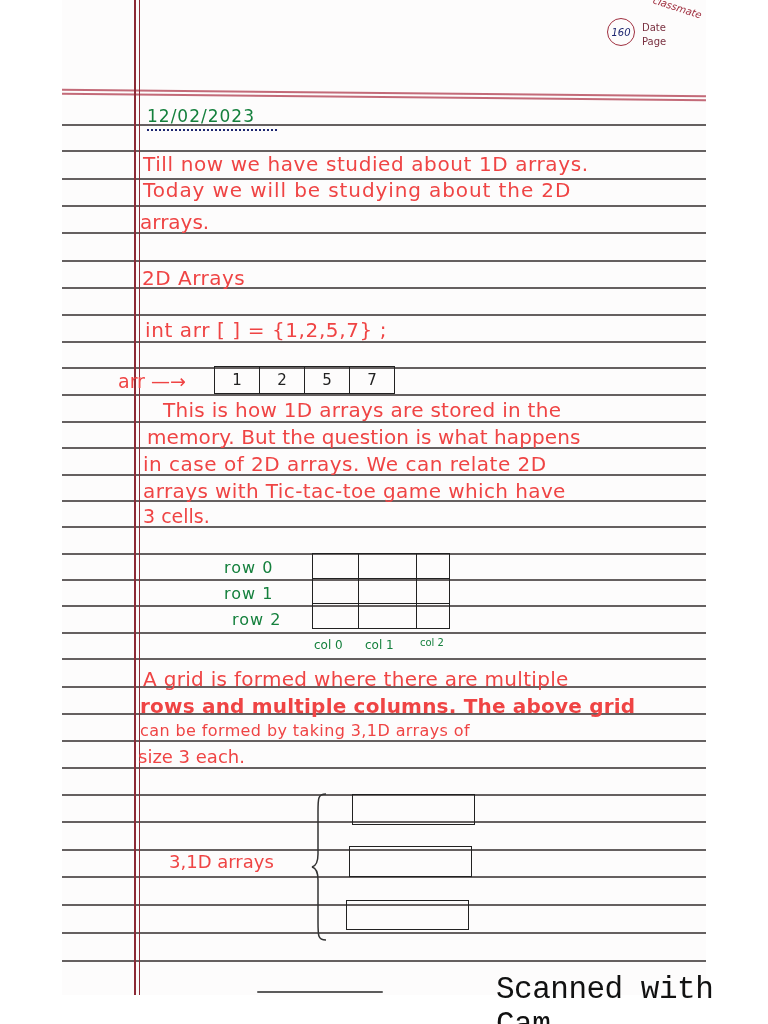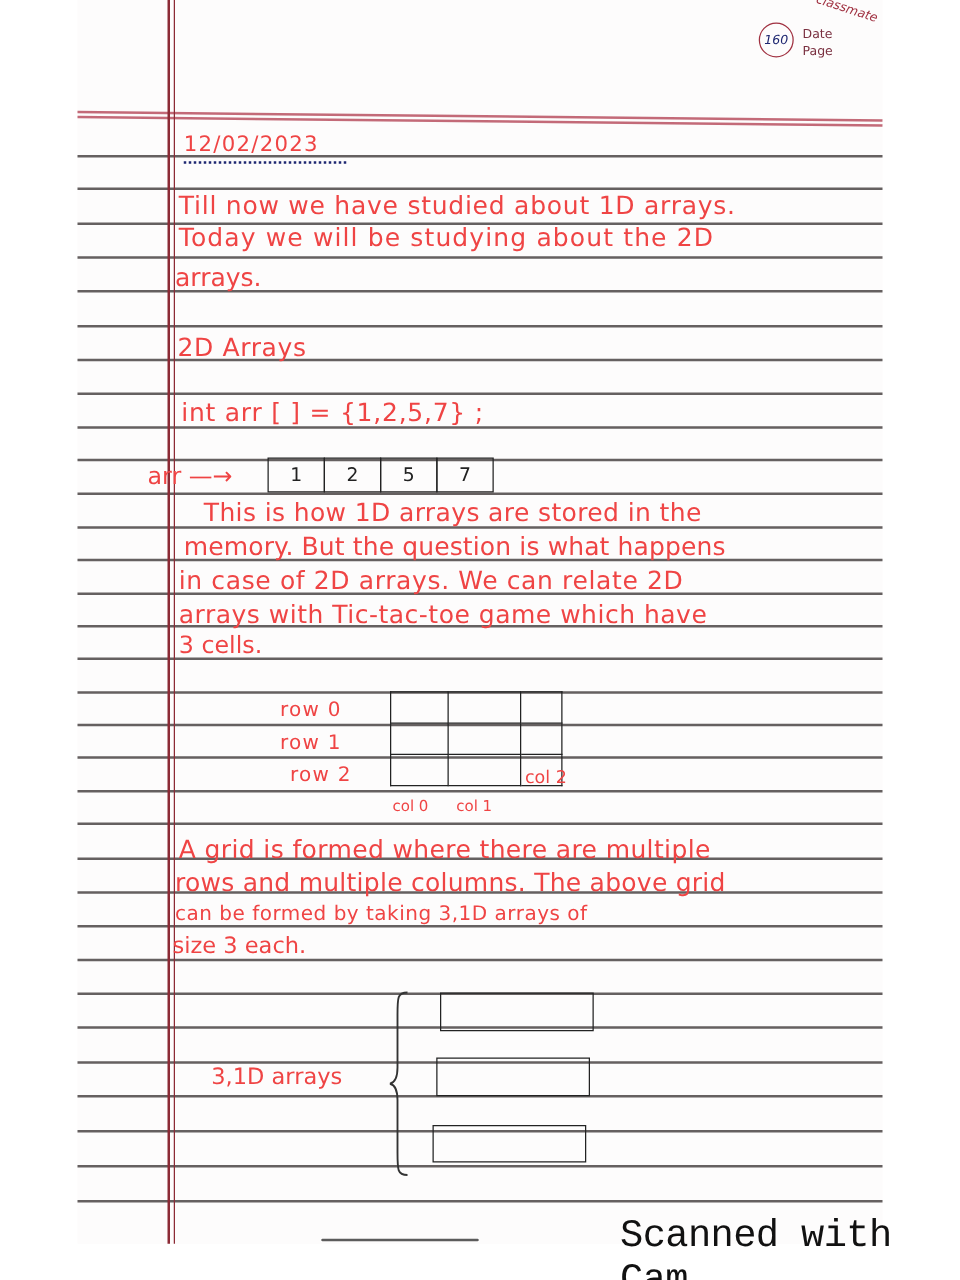--- a/index.html
+++ b/index.html
@@ -18,21 +18,21 @@
     }
     .rule.red { background: #b85060; height: 1.5px; }
     .margin-line {
       position: absolute; top: 0; height: 995px; width: 1.6px; background: #8c2a35;
     }
     .ink {
       position: absolute; color: #ef4444;
       font-family: "DejaVu Sans", sans-serif;
       white-space: nowrap;
     }
-    .ink-black { color: #ef4444; }
+    .ink-black { color: #15803d; }
     .title-underline {
       position: absolute; height: 3px;
       border-bottom: 2px dotted #1d2670;
     }
     .cell-box {
       position: absolute; border: 1.5px solid #222;
       background: transparent;
       display: flex; align-items: center; justify-content: center;
       color: #222; font-size: 15px;
     }
@@ -171,26 +171,26 @@
     </tr>
     <tr>
       <td></td>
       <td></td>
       <td></td>
     </tr>
   </tbody>
     </table>
   <span class="ink ink-black" style="left:314px;top:638px;font-size:12px;">col 0</span>
   <span class="ink ink-black" style="left:365px;top:638px;font-size:12px;">col 1</span>
-  <span class="ink ink-black" style="left:420px;top:614px;font-size:14px;">col 2</span>
+  <span class="ink ink-black" style="left:420px;top:637px;font-size:10px;">col 2</span>
 </div>
 
 <div>
   <span class="ink" style="left:143px;top:667px;font-size:20px;letter-spacing:0.3px;">A grid is formed where there are multiple</span>
-  <span class="ink" style="left:140px;top:694px;font-size:20px;letter-spacing:0.2px;">rows and multiple columns. The above grid</span>
+  <span class="ink" style="left:140px;top:694px;font-size:20px;letter-spacing:0.2px;font-weight:bold;">rows and multiple columns. The above grid</span>
   <span class="ink" style="left:140px;top:721px;font-size:16px;letter-spacing:0.4px;">can be formed by taking 3,1D arrays of</span>
   <span class="ink" style="left:138px;top:746px;font-size:18px;">size 3 each.</span>
 </div>
 
 <div>
   <span class="ink" style="left:169px;top:851px;font-size:18px;">3,1D arrays</span>
   <svg class="brace" viewBox="0 0 18 150">
     <path d="M16 2 C8 2 8 6 8 20 L8 62 C8 70 6 74 2 75 C6 76 8 80 8 88 L8 130 C8 144 8 148 16 148" fill="none" stroke="#333" stroke-width="1.5"></path>
   </svg>
   <div class="cell-box" style="left:352px;top:794px;width:121px;height:29px;"></div>

